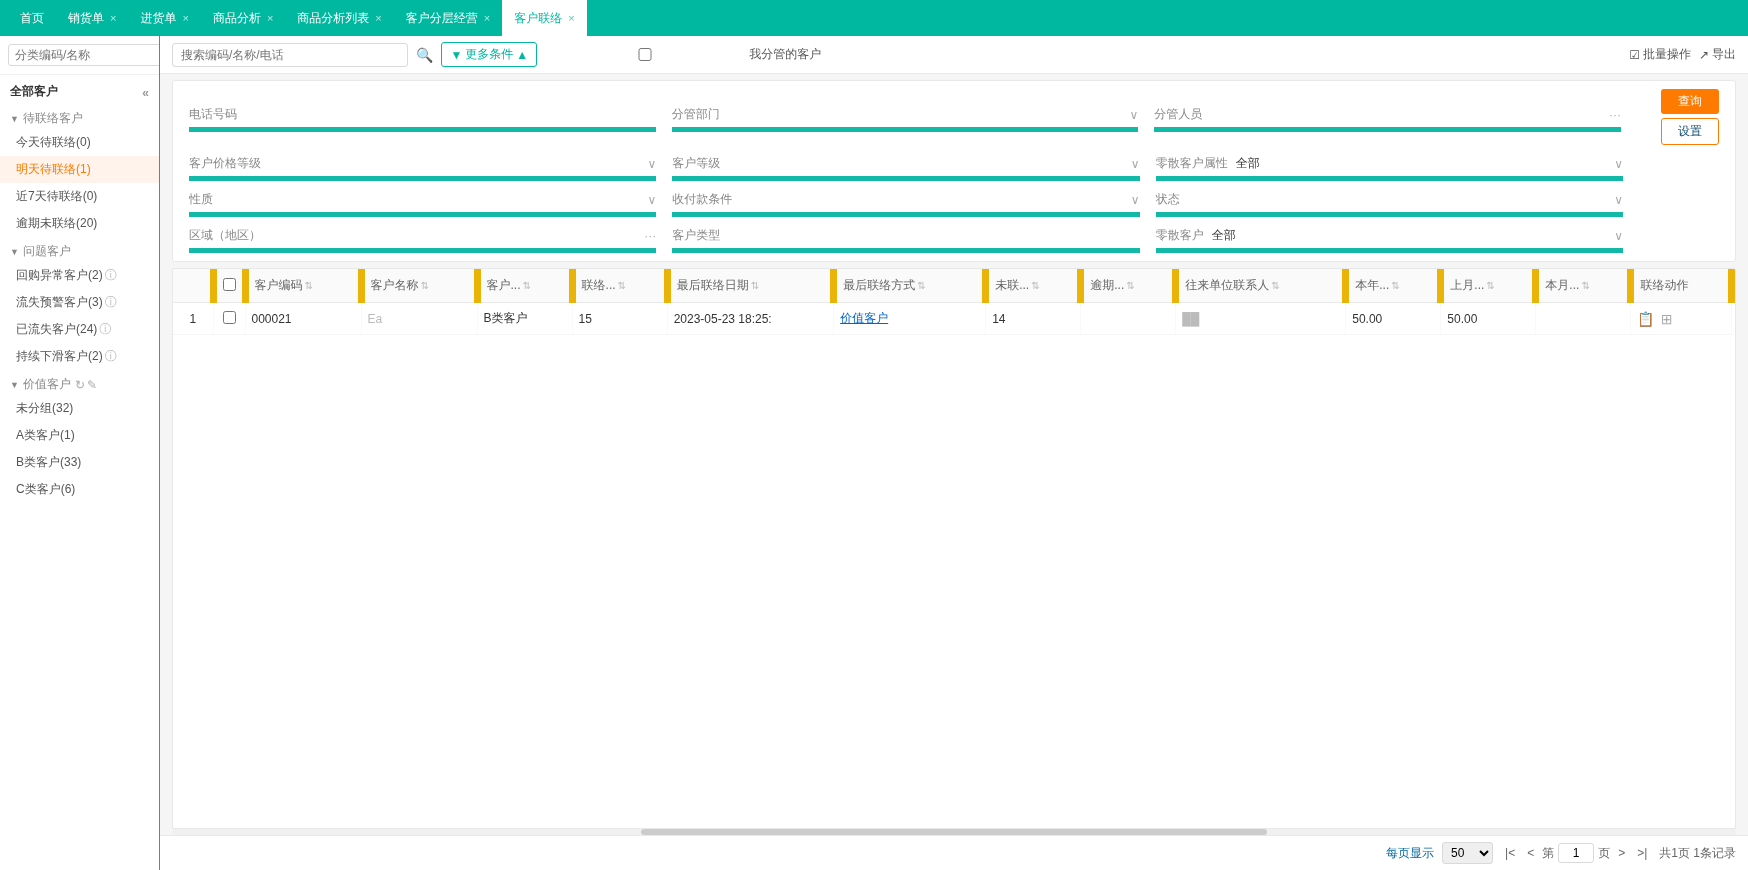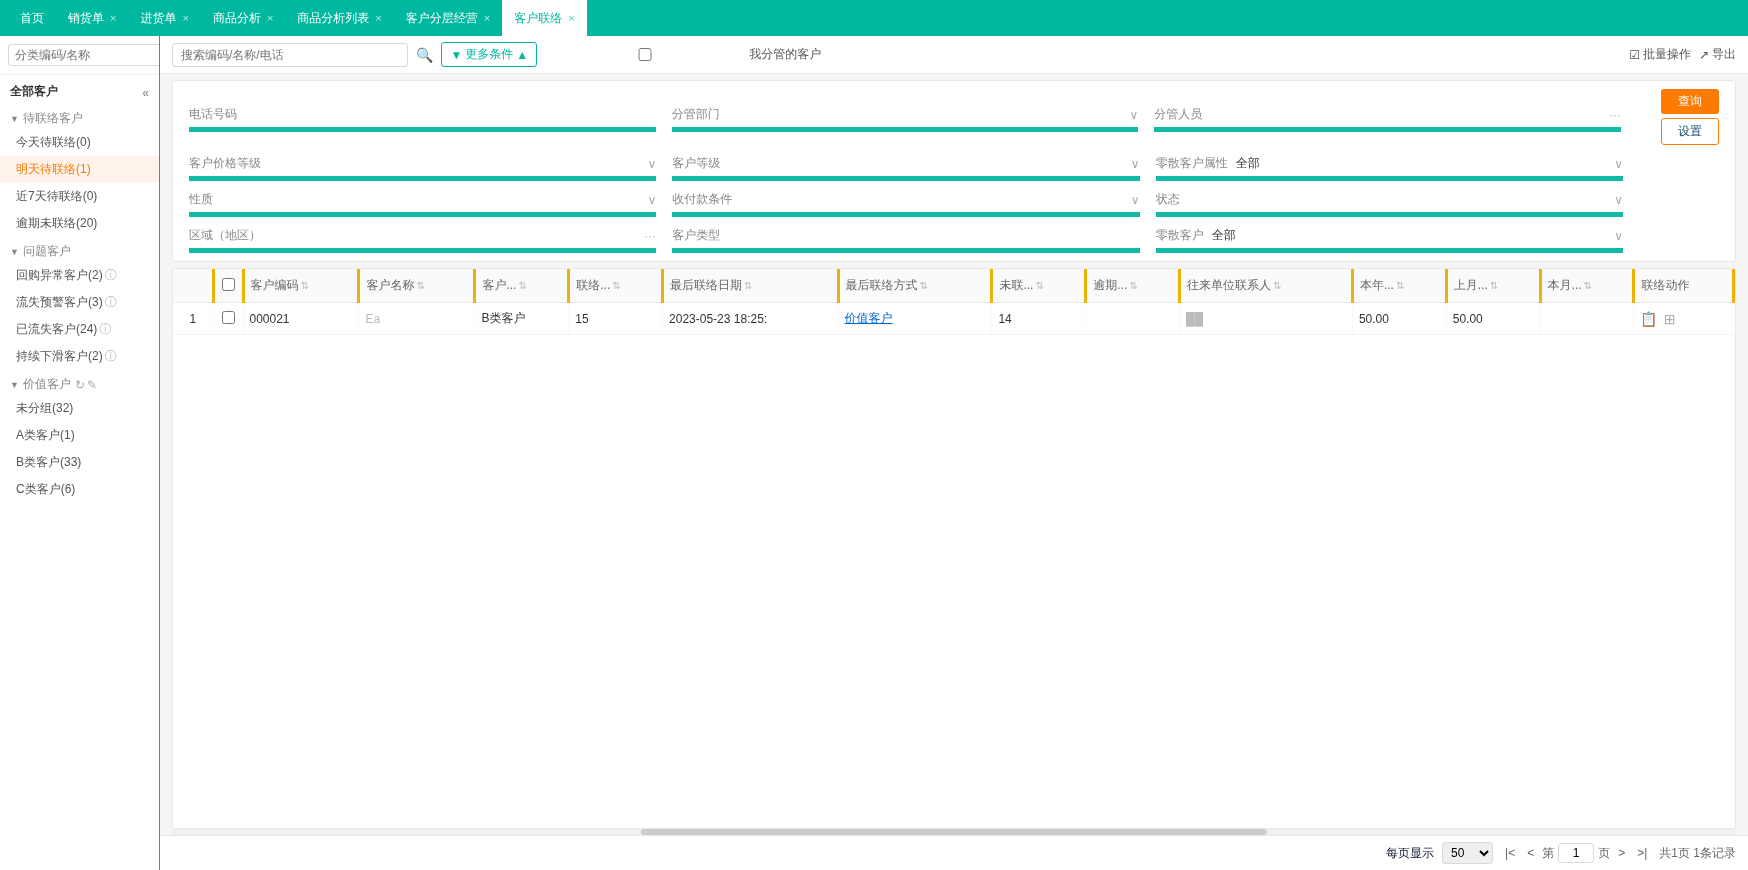--- a/index.html
+++ b/index.html
@@ -234,21 +234,21 @@
     }
     .data-table th {
       background: #fafafa;
       border-bottom: 1px solid #e8e8e8;
       padding: 8px 6px;
       text-align: left;
       color: #666;
       font-weight: normal;
       white-space: nowrap;
       font-size: 12px;
-      border-right: 3px solid #eab308;
+      border-right: 7px solid #eab308;
       position: sticky;
       top: 0;
     }
     .data-table td {
       border-bottom: 1px solid #f5f5f5;
       padding: 7px 6px;
       color: #333;
       white-space: nowrap;
       font-size: 12px;
       border-right: 1px solid #f9f9f9;
@@ -262,21 +262,21 @@
     .pagination-bar {
       background: #fff;
       border-top: 1px solid #e8e8e8;
       padding: 6px 12px;
       display: flex;
       align-items: center;
       justify-content: flex-end;
       gap: 8px;
       flex-shrink: 0;
     }
-    .pagination-bar .per-page-label { color: #0f172a; }
+    .pagination-bar .per-page-label { color: #0369a1; }
     .pagination-bar select {
       border: 1px solid #d9d9d9;
       border-radius: 3px;
       padding: 2px 4px;
       font-size: 12px;
     }
     .pagination-bar .page-nav {
       display: flex;
       align-items: center;
       gap: 4px;

